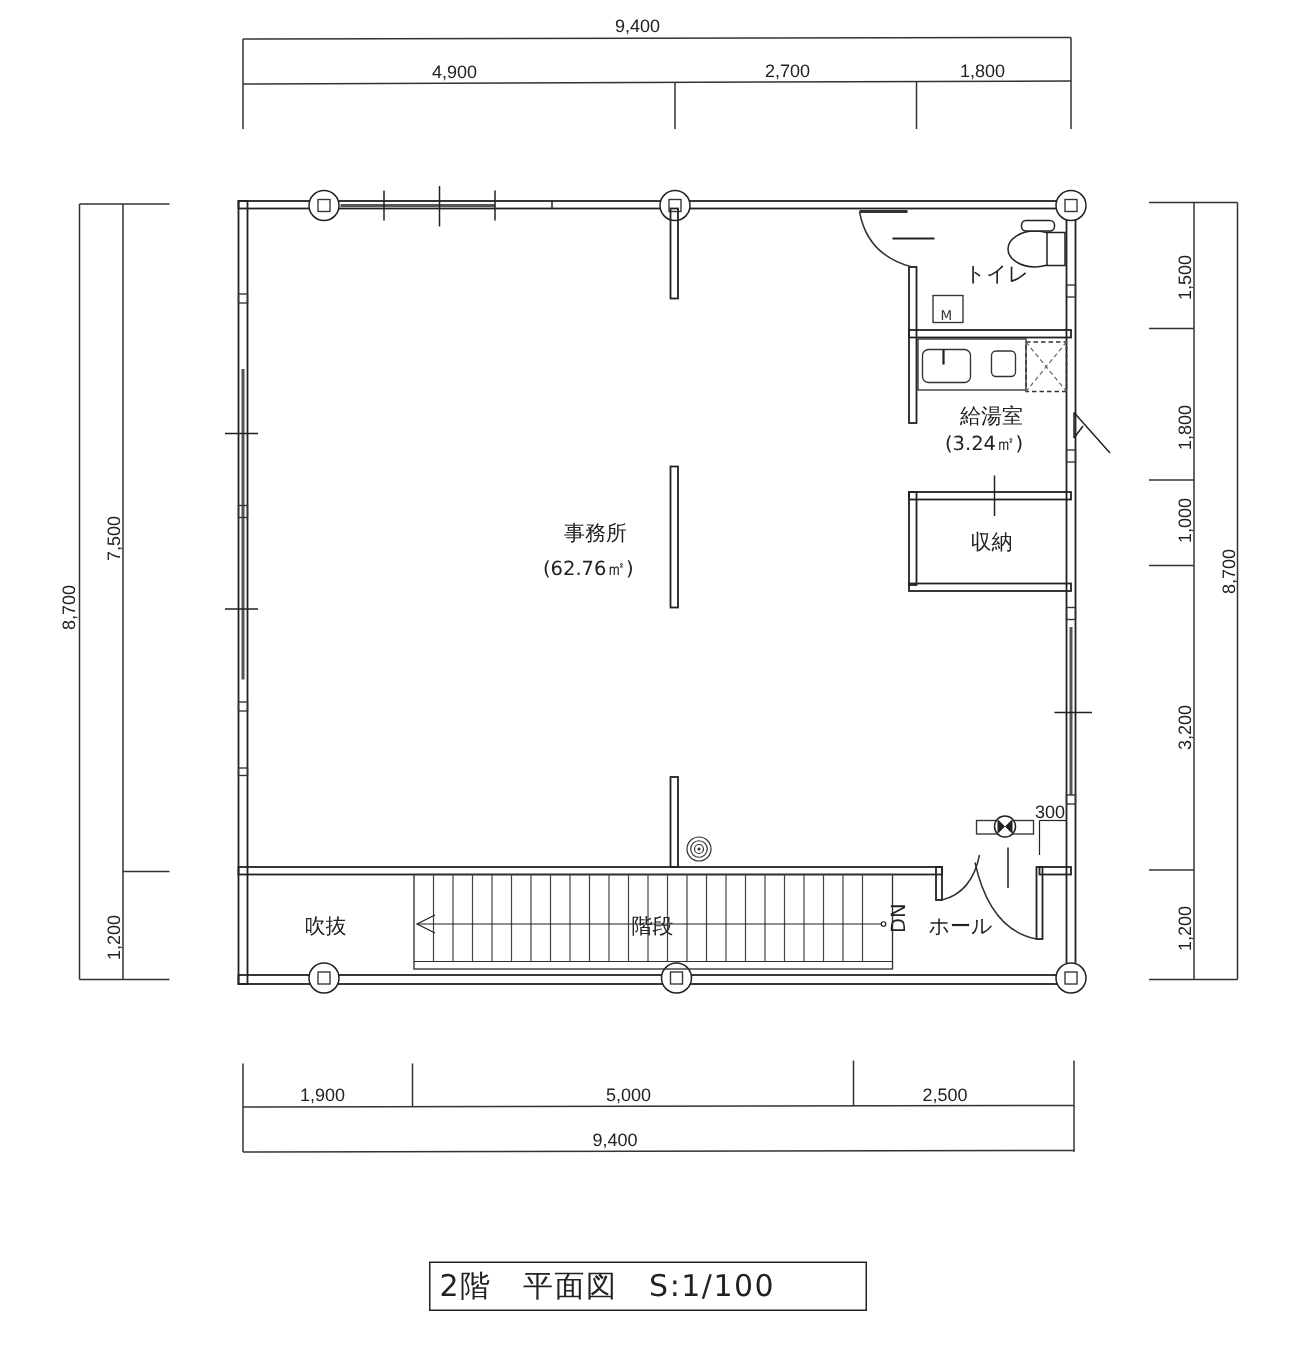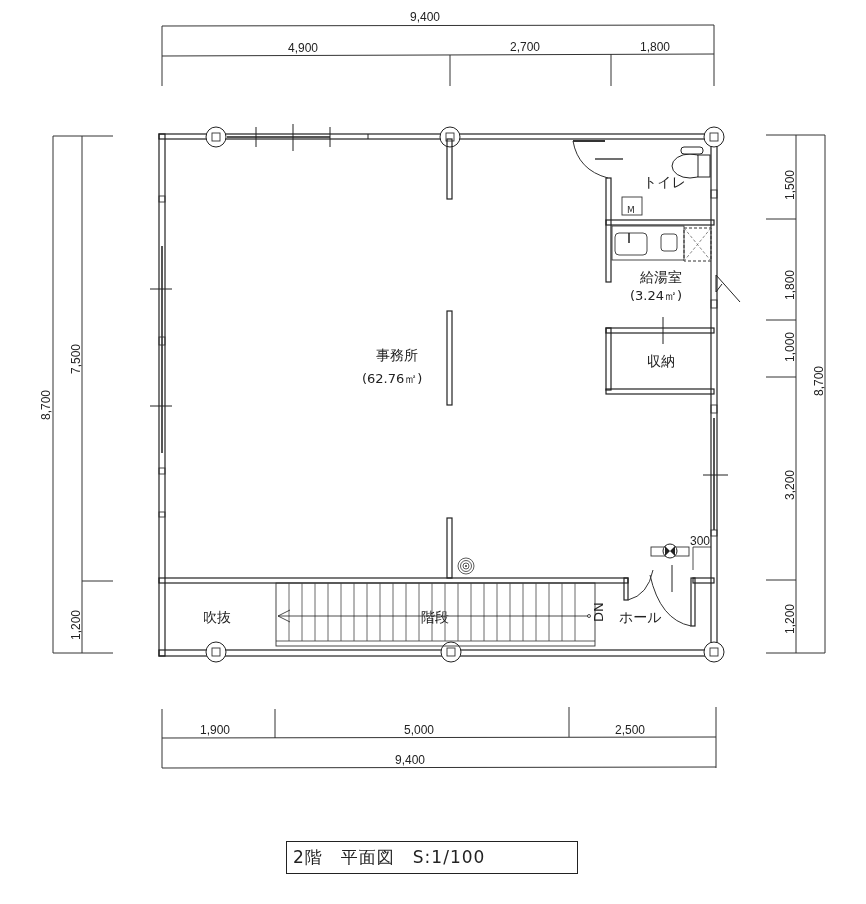--- a/index.html
+++ b/index.html
@@ -6,21 +6,21 @@
   body { width:866px; height:904px; position:relative; overflow:hidden; font-family:"DejaVu Sans", sans-serif; }
   svg { position:absolute; left:0; top:0; }
   .dim { font-family:"Liberation Sans", sans-serif; font-size:12px; fill:#222; }
   .room { font-family:"DejaVu Sans", sans-serif; font-size:14px; fill:#222; }
   .room-sm { font-family:"DejaVu Sans", sans-serif; font-size:13px; fill:#222; }
   .w { fill:none; stroke:#222; stroke-width:1.2; }
   .thin { fill:none; stroke:#333; stroke-width:0.9; }
   .title-box {
     position:absolute; left:286px; top:841px; width:292px; height:33px;
     border:1.5px solid #222; box-sizing:border-box;
-    font-family:"DejaVu Sans", sans-serif; font-size:17px; color:#222;
+    font-family:"DejaVu Sans", sans-serif; font-size:20px; color:#222;
     display:flex; align-items:center; padding-left:6px; letter-spacing:1px; white-space:pre;
   }
 </style>
 </head>
 <body>
 
 <svg width="866" height="904" viewBox="0 0 866 904">
 
   <g>
     <line x1="162" y1="26" x2="714" y2="25" stroke="#333" stroke-width="1"></line>

